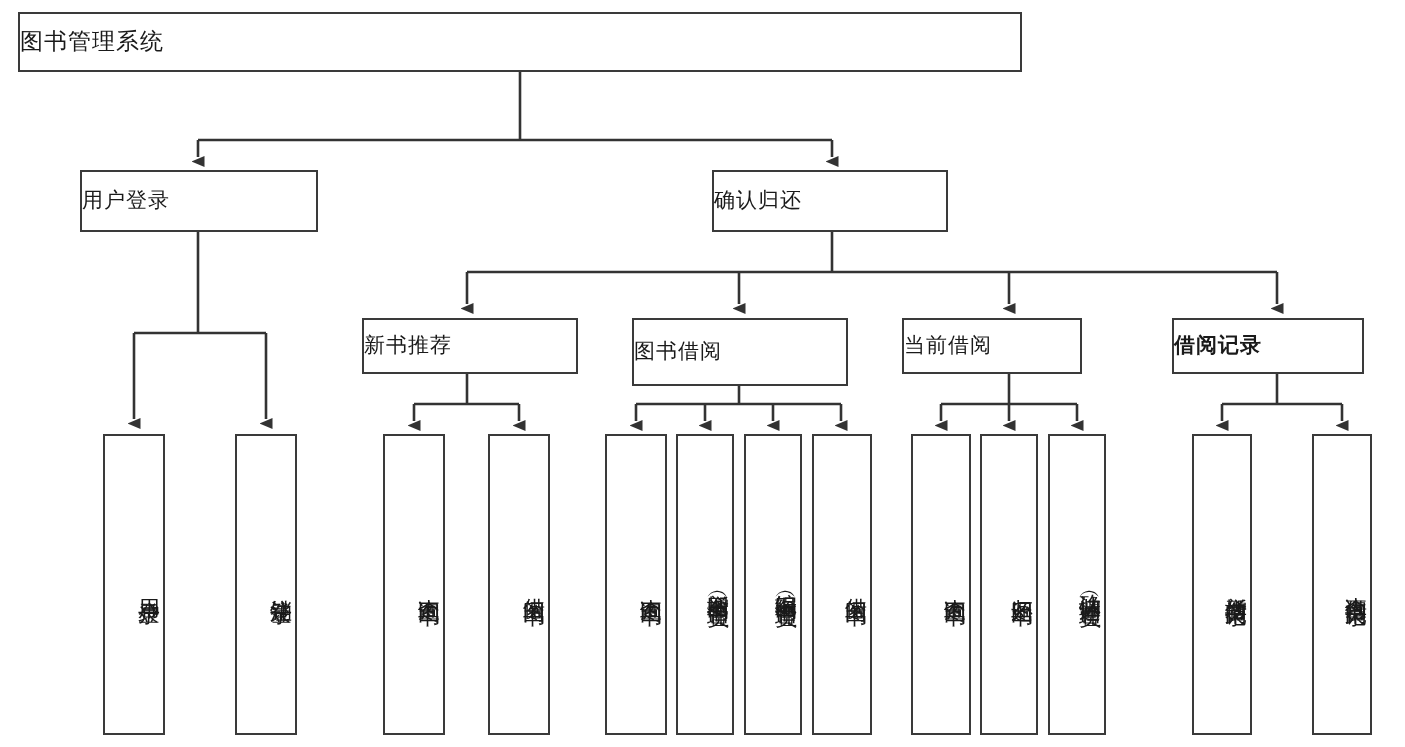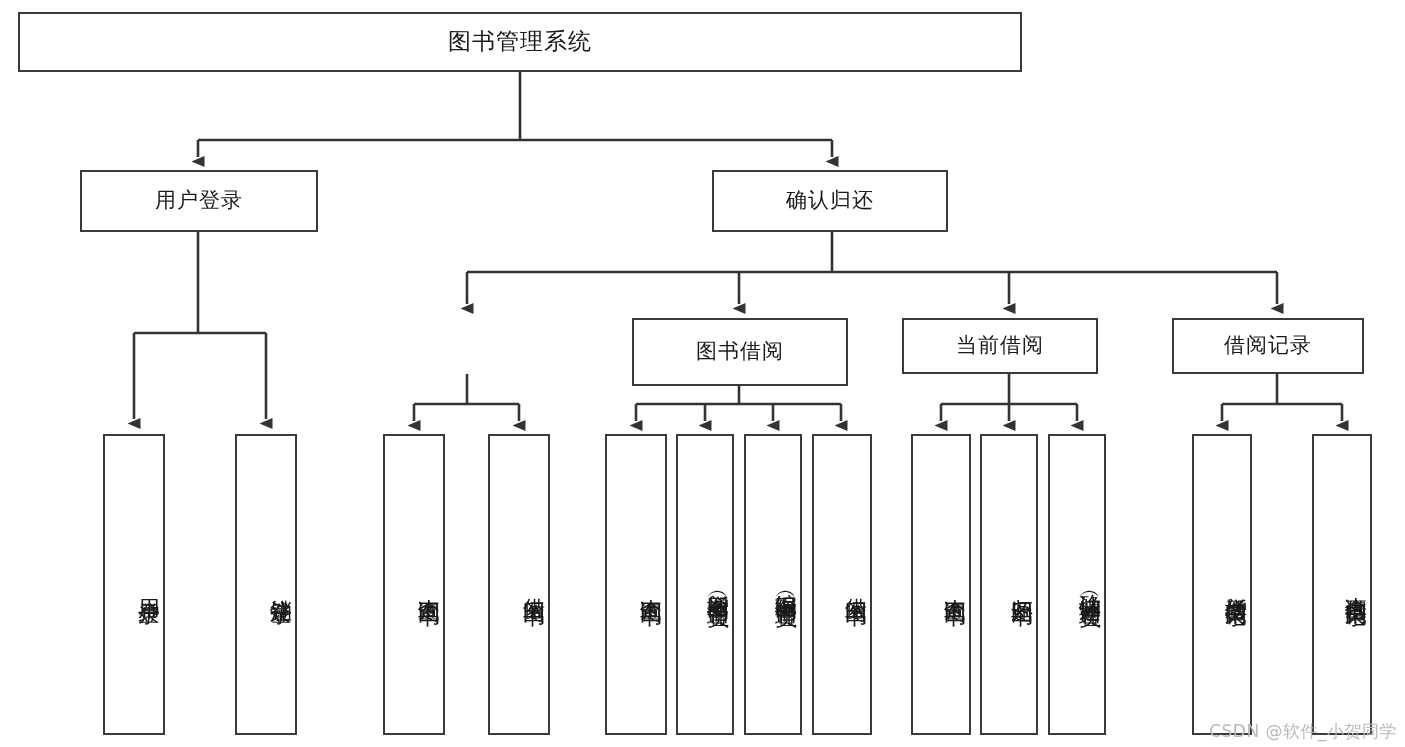--- a/index.html
+++ b/index.html
@@ -18,21 +18,21 @@
     background: #ffffff;
     overflow: hidden;
   }
   .node {
     position: absolute;
     box-sizing: border-box;
     background: #ffffff;
     border: 2px solid #3a3a3a;
     display: flex;
     align-items: center;
-    justify-content: center;
+    justify-content: flex-start;
     color: #1a1a1a;
   }
   .node.horiz {
     font-size: 21px;
     letter-spacing: 1px;
     line-height: 1.2;
   }
   .node.vert {
     writing-mode: vertical-rl;
     text-orientation: upright;
@@ -130,27 +130,30 @@
     <span>图书管理系统</span>
   </div>
 
   <div class="node horiz" style="left:80px; top:170px; width:238px; height:62px;">
     <span>用户登录</span>
   </div>
   <div class="node horiz" style="left:712px; top:170px; width:236px; height:62px;">
     <span>确认归还</span>
   </div>
 
+  <div class="node horiz" style="left:362px; top:318px; width:216px; height:56px;">
+    <span>新书推荐</span>
+  </div>
   <div class="node horiz" style="left:632px; top:318px; width:216px; height:68px;">
     <span>图书借阅</span>
   </div>
-  <div class="node horiz" style="left:902px; top:318px; width:196px; height:56px;">
+  <div class="node horiz" style="left:902px; top:318px; width:180px; height:56px;">
     <span>当前借阅</span>
   </div>
-  <div class="node horiz" style="left:1172px; top:318px; width:192px; height:56px;">
+  <div class="node horiz" style="left:1172px; top:318px; width:192px; height:56px;font-weight:bold;">
     <span>借阅记录</span>
   </div>
 
   <div class="node vert" style="left:103px; top:434px; width:62px; height:301px;">
     <span class="vlabel">用户登录</span>
   </div>
   <div class="node vert" style="left:235px; top:434px; width:62px; height:301px;">
     <span class="vlabel">注销登录</span>
   </div>
 
@@ -184,15 +187,14 @@
     <span class="vlabel">确认归还（管理员）</span>
   </div>
 
   <div class="node vert" style="left:1192px; top:434px; width:60px; height:301px;">
     <span class="vlabel">新增借阅记录</span>
   </div>
   <div class="node vert" style="left:1312px; top:434px; width:60px; height:301px;">
     <span class="vlabel">查询借阅记录</span>
   </div>
 
-  <div class="watermark">CSDN @软件_小贺同学</div>
 
 </div>
 
 </body></html>

